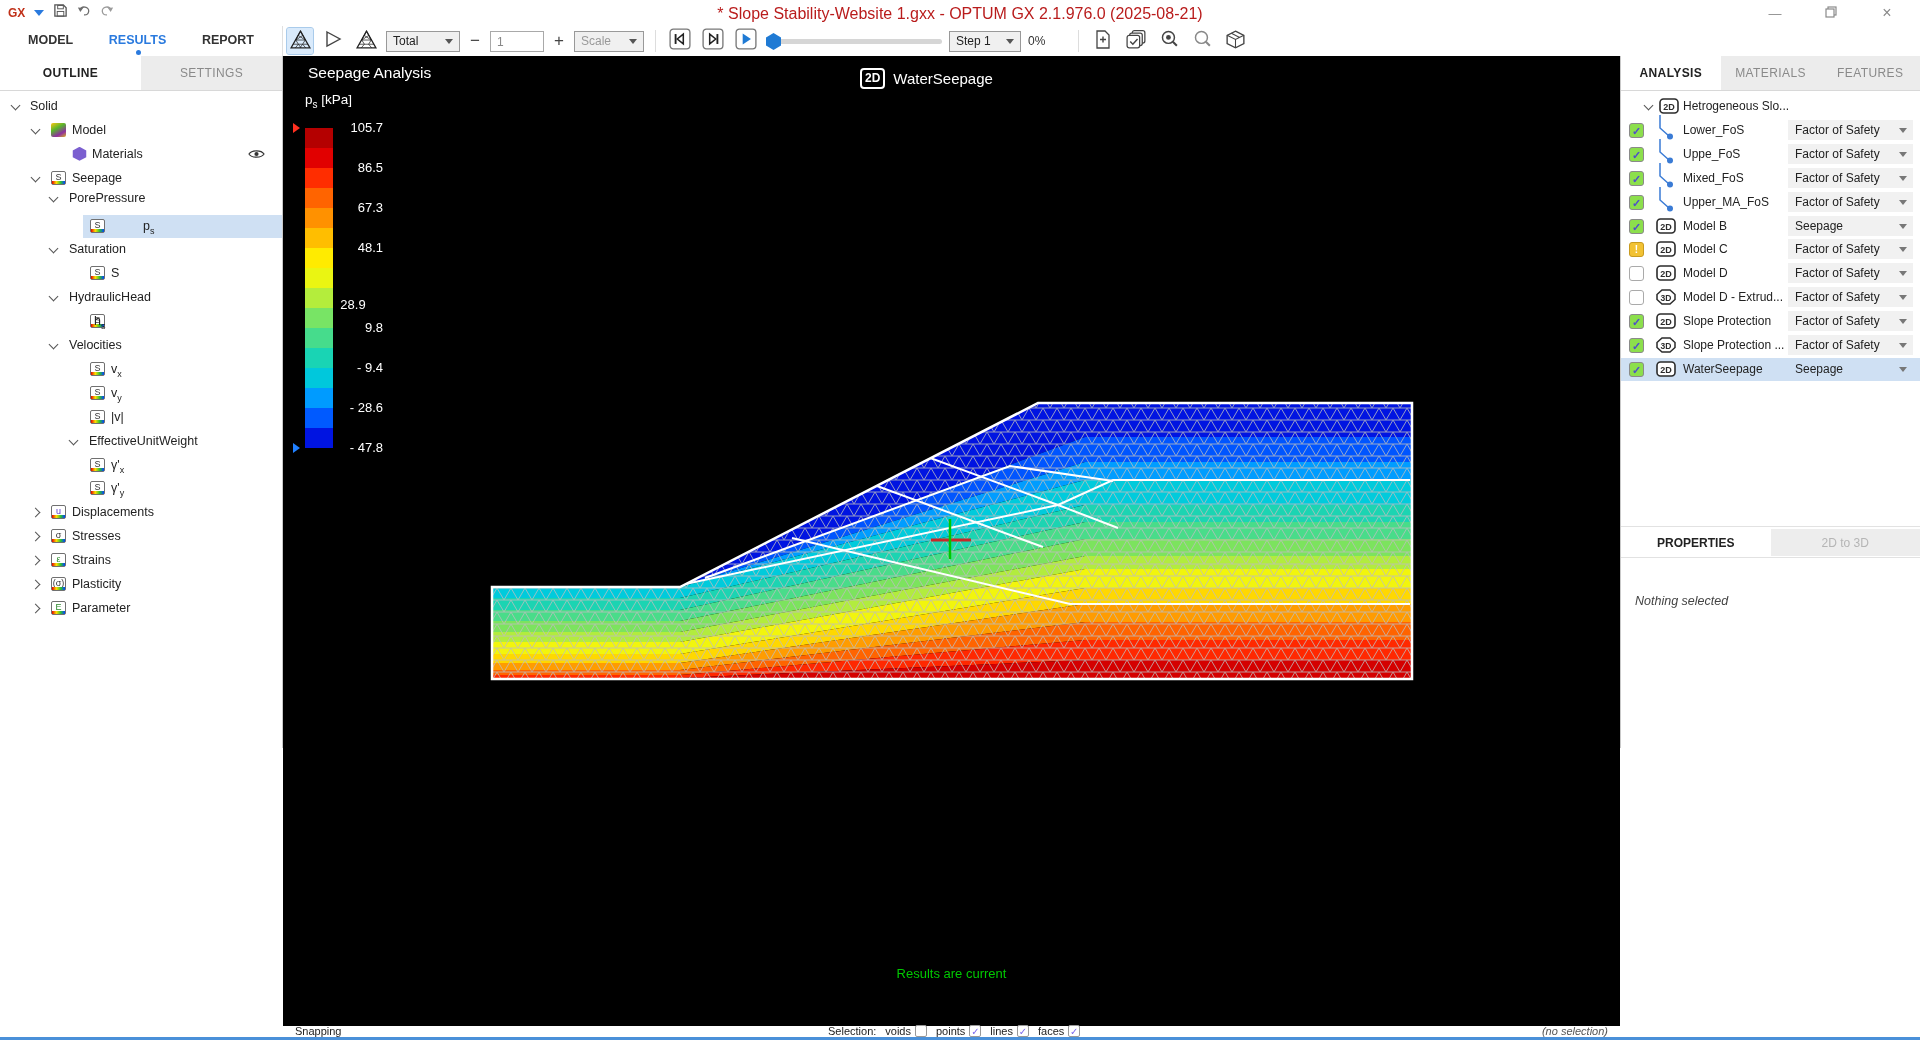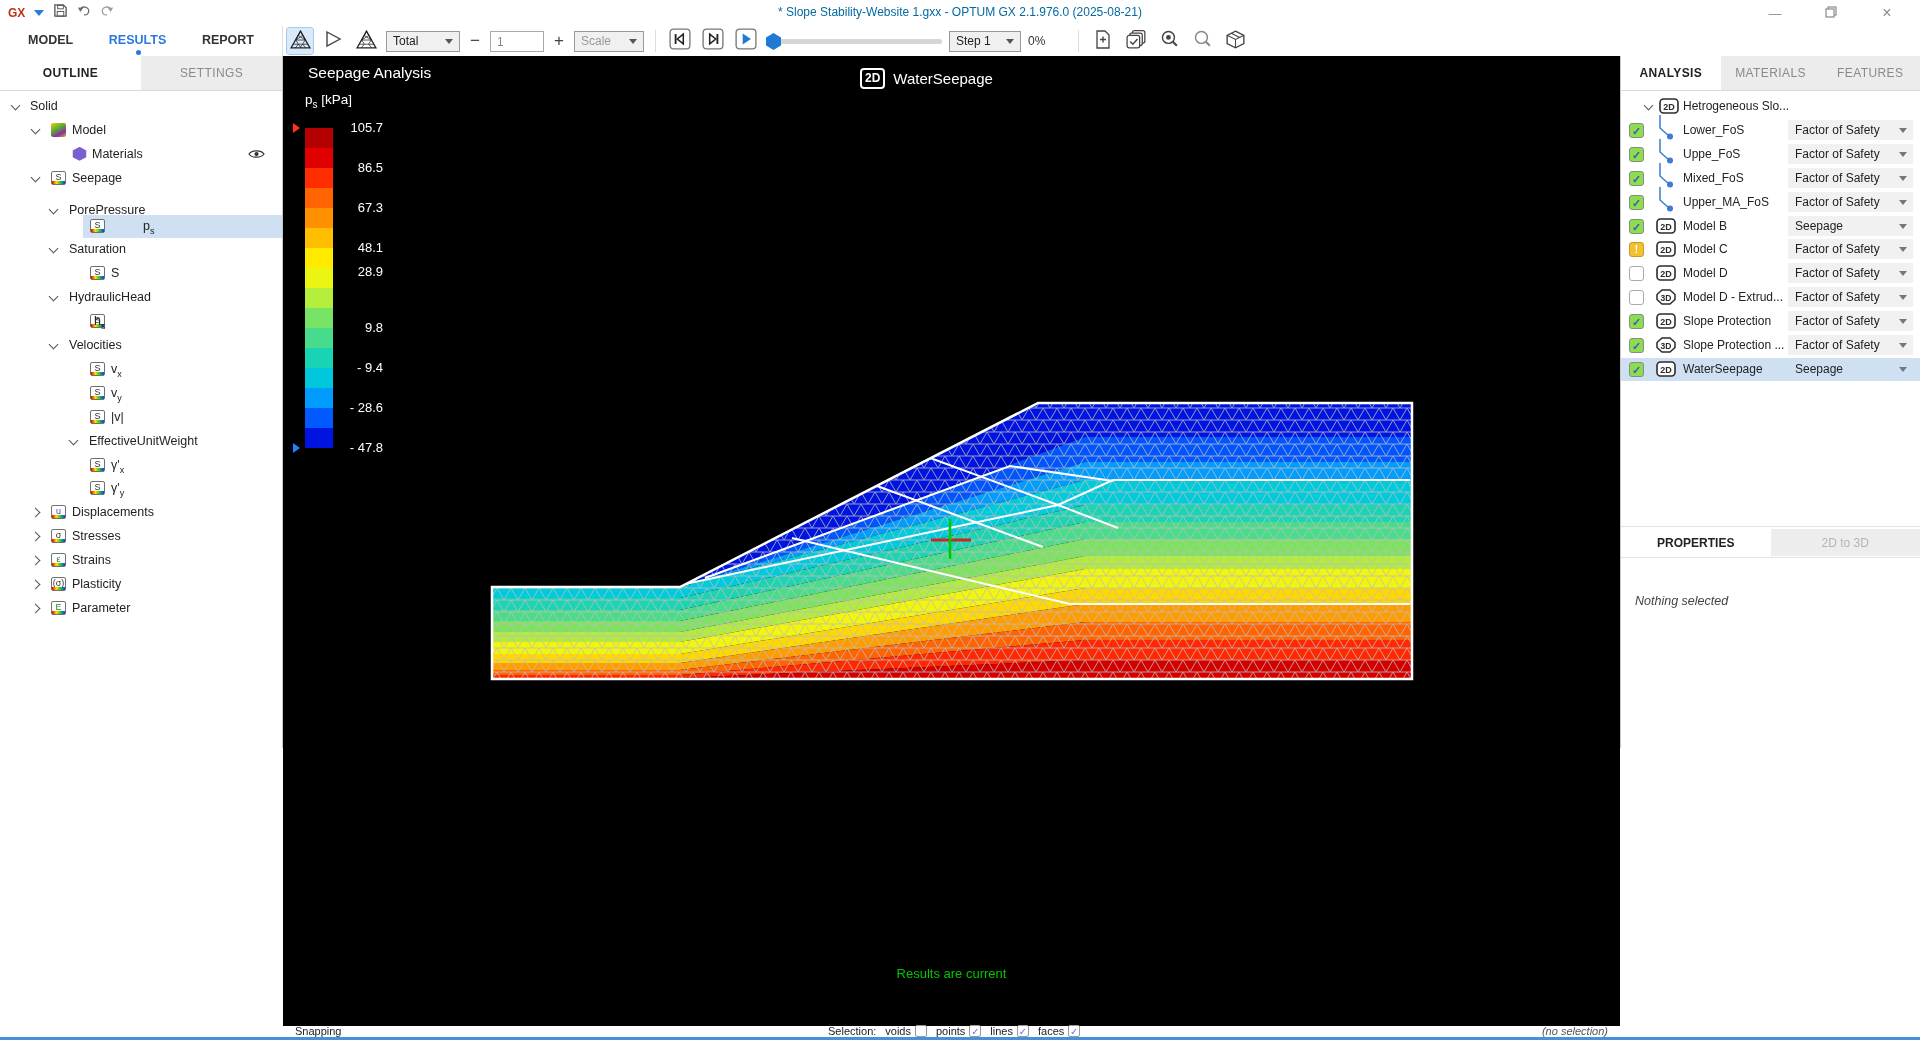--- a/index.html
+++ b/index.html
@@ -2,21 +2,21 @@
 <html><head>
 <meta charset="utf-8">
 <style>
   html,body{margin:0;padding:0;background:#9a9a9a;}
   #app{position:relative;width:1920px;height:1040px;background:#fff;font-family:"Liberation Sans",sans-serif;overflow:hidden;}
   
   #titlebar{position:absolute;left:0;top:0;width:100%;height:26px;background:#fff;}
   .tb-left{position:absolute;left:8px;top:3px;display:flex;align-items:center;gap:9px;}
   #logo{color:#c03018;font-weight:bold;font-size:12px;letter-spacing:0;}
   .caret-blue{width:0;height:0;border-left:5px solid transparent;border-right:5px solid transparent;border-top:6px solid #2a7ade;}
-  #title{position:absolute;left:0;right:0;top:5px;text-align:center;font-size:12px;color:#0369a1;}
+  #title{position:absolute;left:0;right:0;top:5px;text-align:center;font-size:16px;color:#b91c1c;}
   .tb-right{position:absolute;right:24px;top:4px;display:flex;gap:38px;align-items:center;color:#8a8a8a;font-size:13px;}
   .winbtn{width:18px;text-align:center;cursor:default;}
   
   #menubar{position:absolute;left:0;top:26px;width:100%;height:30px;background:#fff;border-bottom:1px solid #d9d9d9;}
   #menu{position:absolute;left:0;top:0;width:283px;height:30px;display:flex;justify-content:space-between;padding:0 28px;box-sizing:border-box;border-right:1px solid #e0e0e0;}
   .menu-item{font-size:12.5px;font-weight:bold;color:#333;line-height:28px;position:relative;}
   .menu-item.active{color:#2a7ade;}
   .menu-item.active::after{content:"";position:absolute;left:50%;margin-left:-2px;bottom:1px;width:5px;height:5px;border-radius:50%;background:#2a7ade;}
   #toolbar{position:absolute;left:283px;top:0;right:0;height:30px;display:flex;align-items:center;gap:7px;padding-left:4px;}
   .tool-btn{width:26px;height:26px;display:flex;align-items:center;justify-content:center;border-radius:2px;}
@@ -256,21 +256,21 @@
             <span class="eye"><svg width="17" height="12" viewBox="0 0 18 12">
                 <path d="M1 6C4 1.5 14 1.5 17 6 14 10.5 4 10.5 1 6Z" fill="none" stroke="#333" stroke-width="1.2"></path>
                 <circle cx="9" cy="6" r="2.2" fill="#333"></circle>
               </svg></span>
           </div>
           <div class="trow" style="top: 110.7px;">
             <span class="chev open" style="left: 32px;"></span>
             <span class="ticon rainbow" style="left: 51px; color: rgb(51, 51, 51);">S</span>
             <span class="tlabel" style="left: 72px;">Seepage</span>
           </div>
-          <div class="trow" style="top: 143px; padding-left: 32px;">
+          <div class="trow" style="top: 131px; padding-left: 32px;">
             <span class="chev open" style="left: 50px;"></span>
             <span class="tlabel" style="left: 69px;">PorePressure</span>
           </div>
           <div class="trow sel" style="top: 158.5px;">
             <span class="ticon rainbow" style="left: 90px; color: rgb(51, 51, 51);">S</span>
             <span class="tlabel" style="left: 111px; padding-left: 32px;">p<sub>s</sub></span>
           </div>
           <div class="trow" style="top: 182.4px;">
             <span class="chev open" style="left: 50px;"></span>
             <span class="tlabel" style="left: 69px;">Saturation</span>
@@ -401,21 +401,21 @@
           <div class="lseg" style="background: rgb(0, 200, 220);"></div>
           <div class="lseg" style="background: rgb(0, 155, 255);"></div>
           <div class="lseg" style="background: rgb(0, 90, 255);"></div>
           <div class="lseg" style="background: rgb(0, 20, 225);"></div>
         </div>
       <div id="legend-labels">
           <div class="llab" style="top: -8px;">105.7</div>
           <div class="llab" style="top: 32px;">86.5</div>
           <div class="llab" style="top: 72px;">67.3</div>
           <div class="llab" style="top: 112px;">48.1</div>
-          <div class="llab" style="top: 136px;">28.9</div>
+          <div class="llab" style="top: 169px; text-align: center;">28.9</div>
           <div class="llab" style="top: 192px;">9.8</div>
           <div class="llab" style="top: 232px;">- 9.4</div>
           <div class="llab" style="top: 272px;">- 28.6</div>
           <div class="llab" style="top: 312px;">- 47.8</div>
         </div>
       <span class="lmark" id="lmark-max"></span>
       <span class="lmark" id="lmark-min"></span>
       <div id="canvas-status">Results are current</div>
     </div>
 

